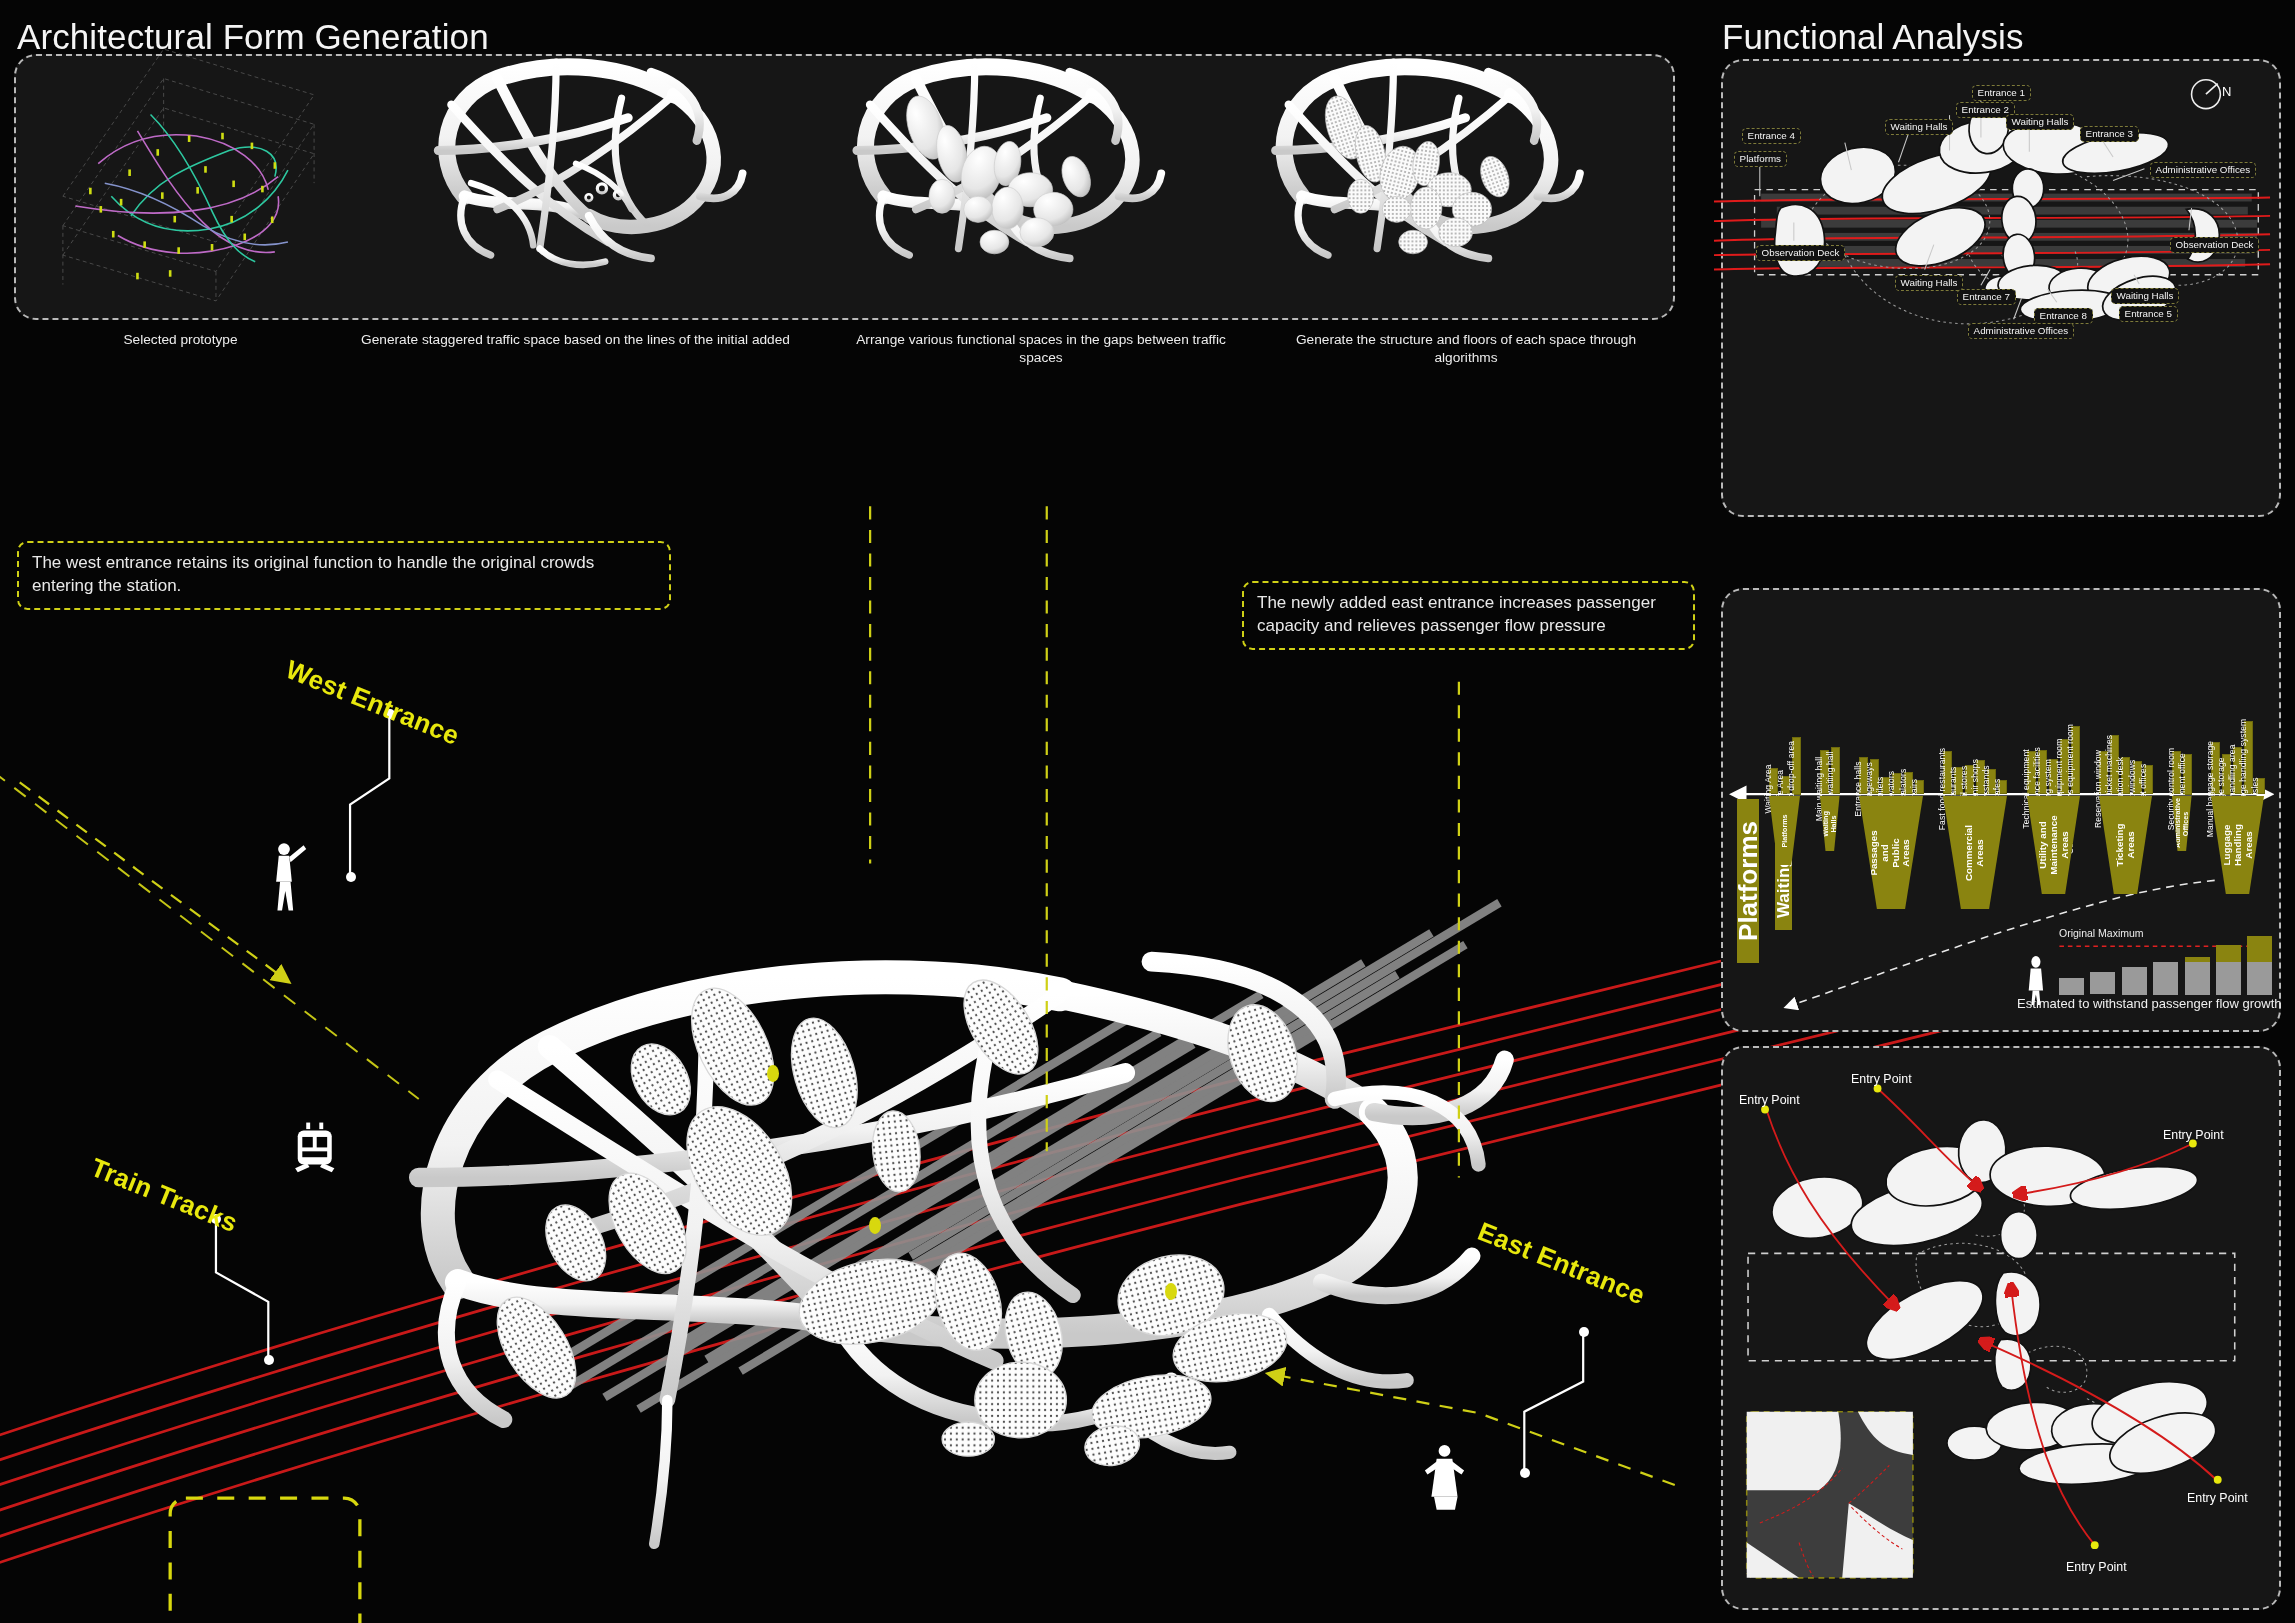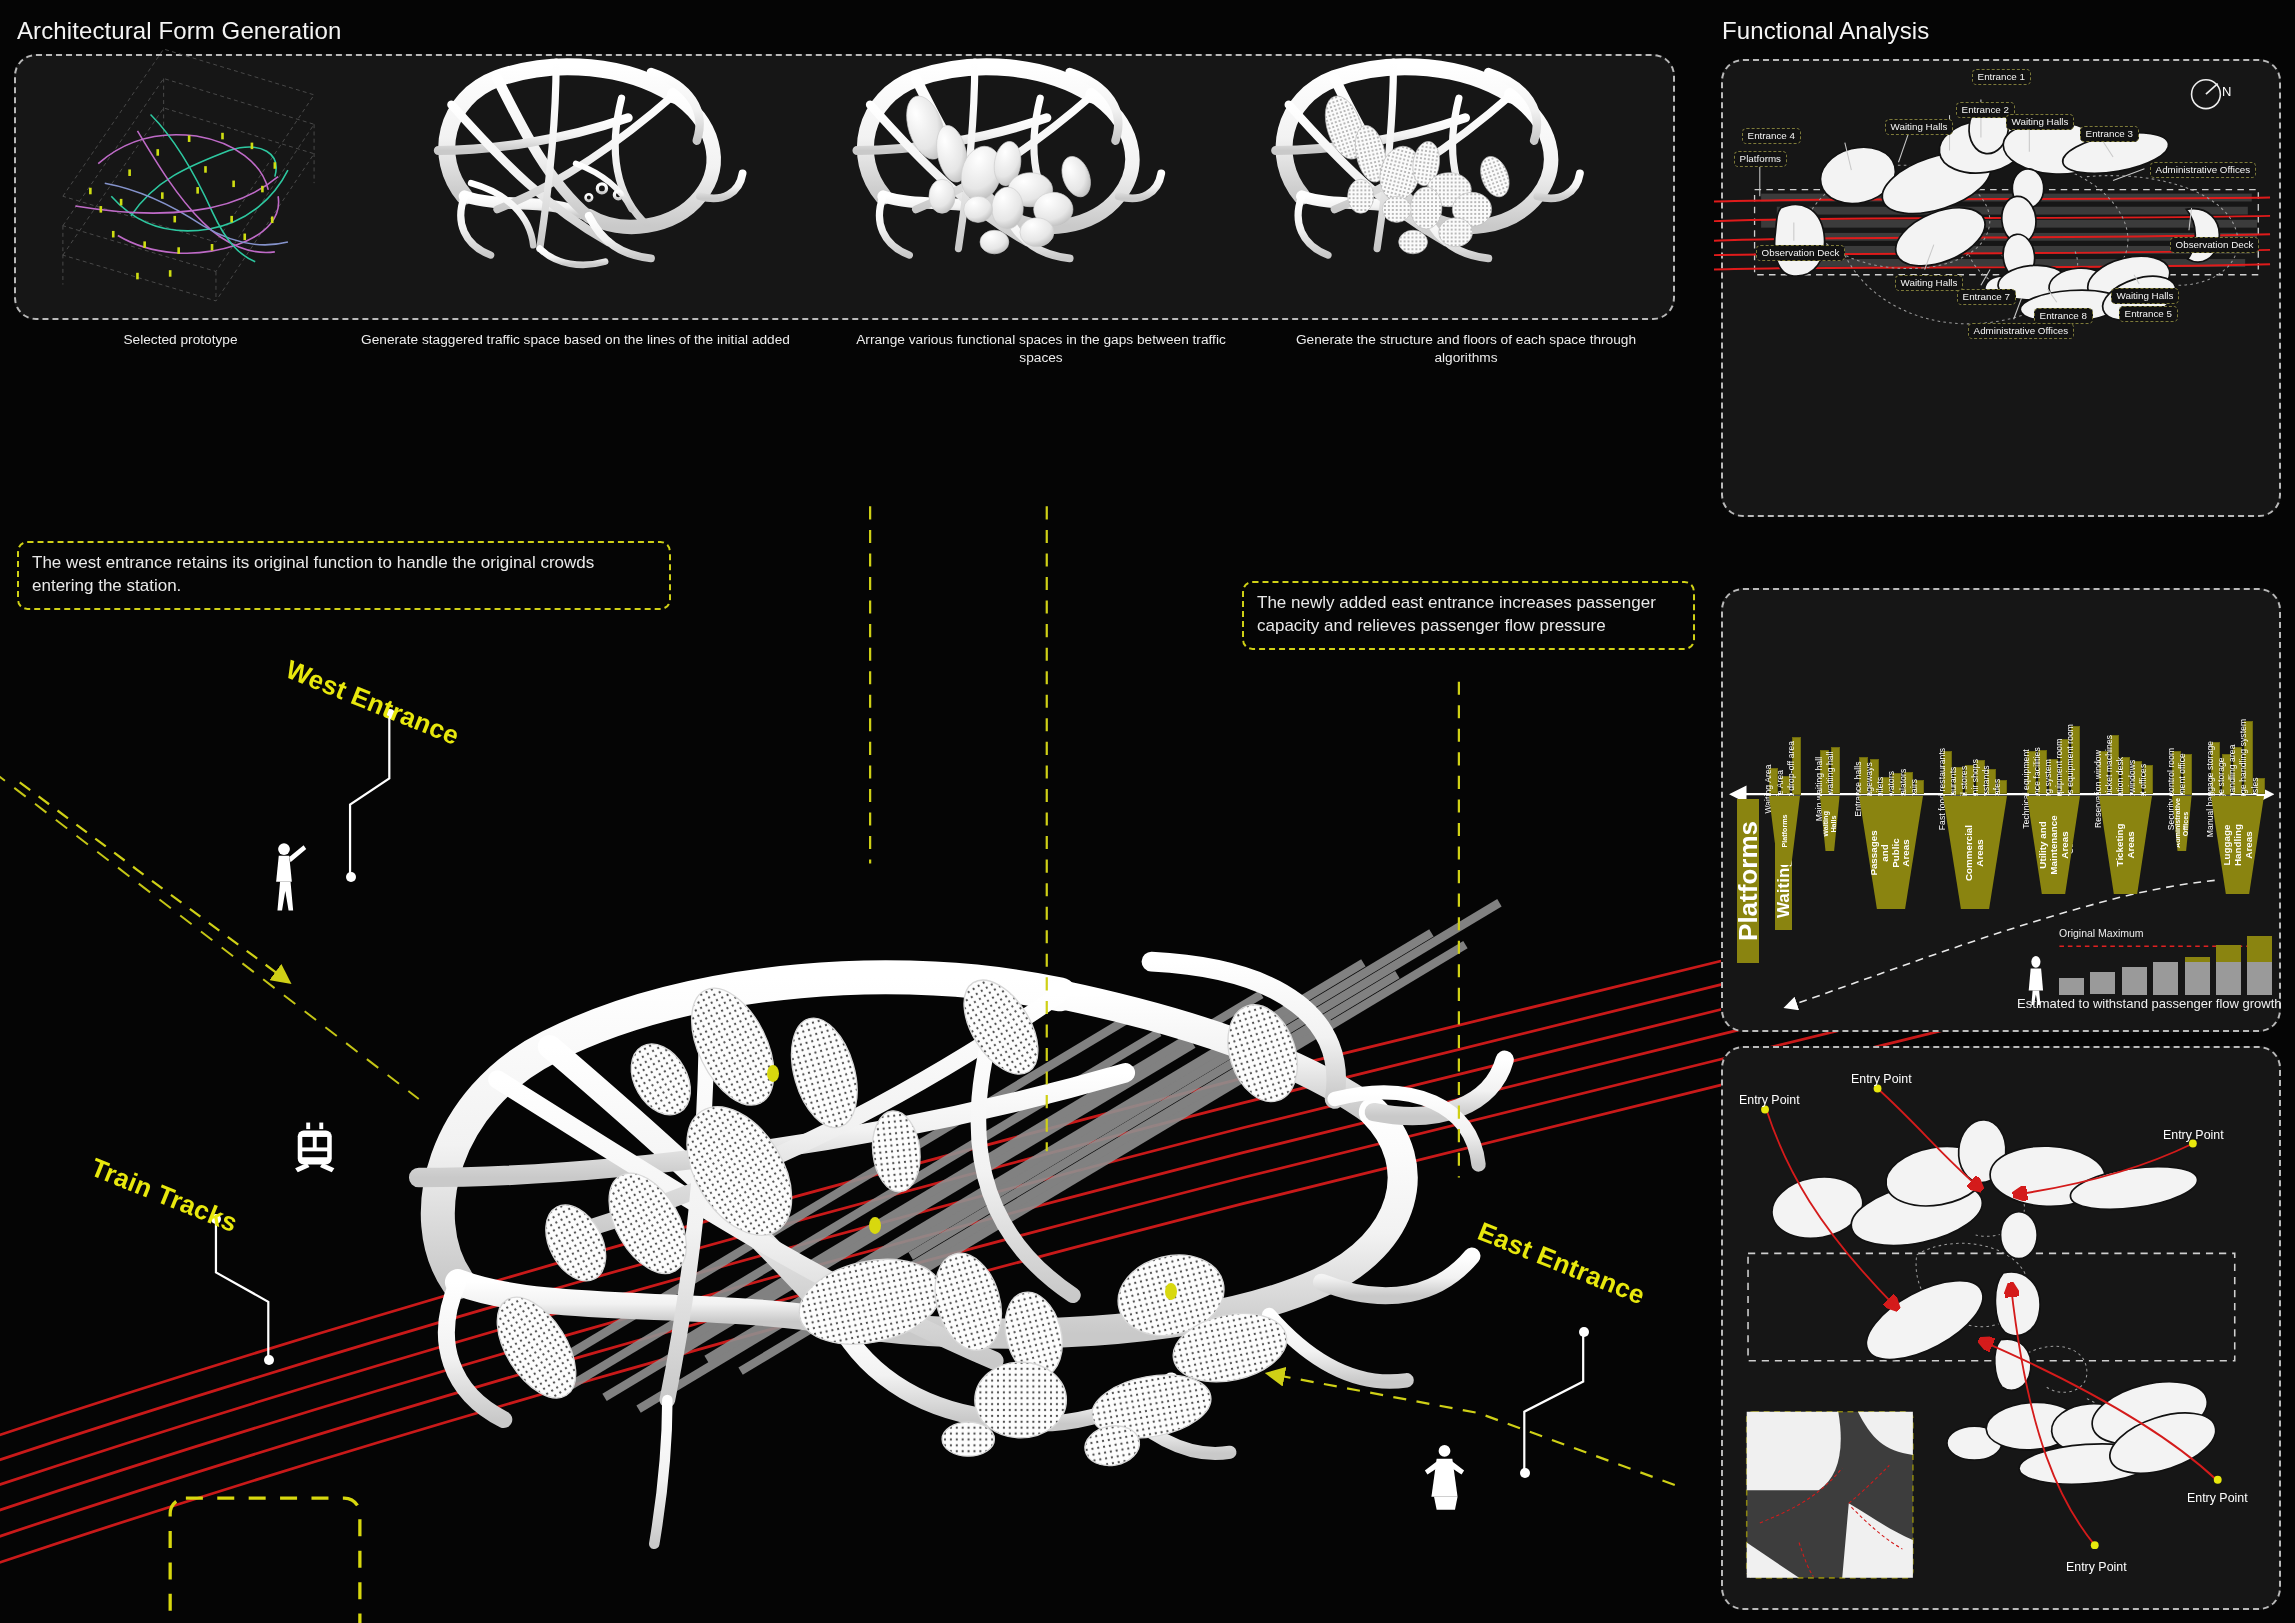--- a/index.html
+++ b/index.html
@@ -8,21 +8,21 @@
     background: #050505;
     font-family: "Liberation Sans", sans-serif;
     color: #f2f2f2;
     overflow: hidden;
   }
   #root { position: relative; width: 2295px; height: 1623px; }
 
   
   .board-title {
     position: absolute;
-    font-size: 24px;
+    font-size: 35px;
     font-weight: 400;
     letter-spacing: 0.1px;
     color: #f4f4f4;
     white-space: nowrap;
   }
   #title-left  { left: 17px;   top: 17px; }
   #title-right { left: 1722px; top: 17px; text-align: right; }
 
   
   .panel {
@@ -551,21 +551,21 @@
       </g>
 
       <g>
         <circle cx="742" cy="54" r="22" fill="none" stroke="#eee" stroke-width="2.4"></circle>
         <line x1="742" y1="54" x2="760" y2="38" stroke="#eee" stroke-width="2.6"></line>
       </g>
     </g>
   </svg>
   <div style="position:absolute;left:2222px;top:84px;font-size:13px;color:#fff;">N</div>
   <div id="fn-labels">
-      <div class="fn-label" style="left: 1972px; top: 69px;">Entrance 1</div>
+      <div class="fn-label" style="left: 1972px; top: 85px;">Entrance 1</div>
       <div class="fn-label" style="left: 1937px; top: 102px; margin-left: 19px;">Entrance 2</div>
       <div class="fn-label" style="left: 2006px; top: 114px;">Waiting Halls</div>
       <div class="fn-label" style="left: 1885px; top: 119px;">Waiting Halls</div>
       <div class="fn-label" style="left: 1742px; top: 128px; text-align: right;">Entrance 4</div>
       <div class="fn-label" style="left: 2080px; top: 126px;">Entrance 3</div>
       <div class="fn-label" style="left: 1734px; top: 151px;">Platforms</div>
       <div class="fn-label" style="left: 2150px; top: 162px;">Administrative Offices</div>
       <div class="fn-label" style="left: 2170px; top: 237px;">Observation Deck</div>
       <div class="fn-label" style="left: 1756px; top: 245px;">Observation Deck</div>
       <div class="fn-label" style="left: 1895px; top: 275px;">Waiting Halls</div>

